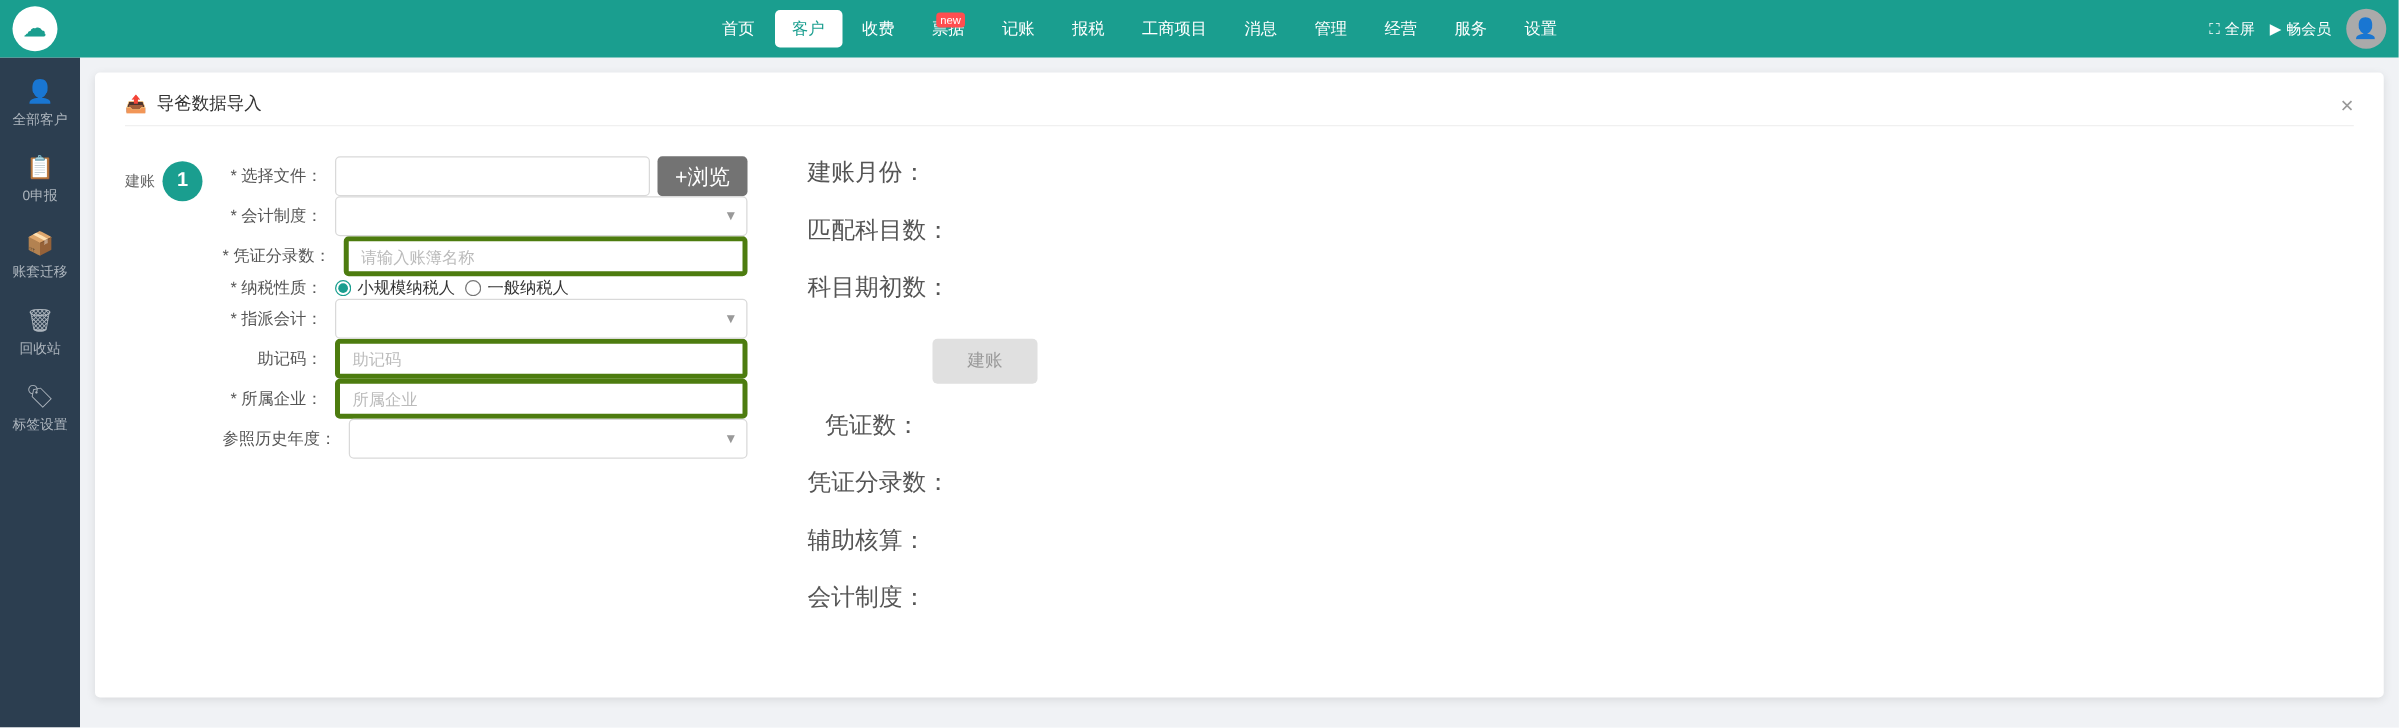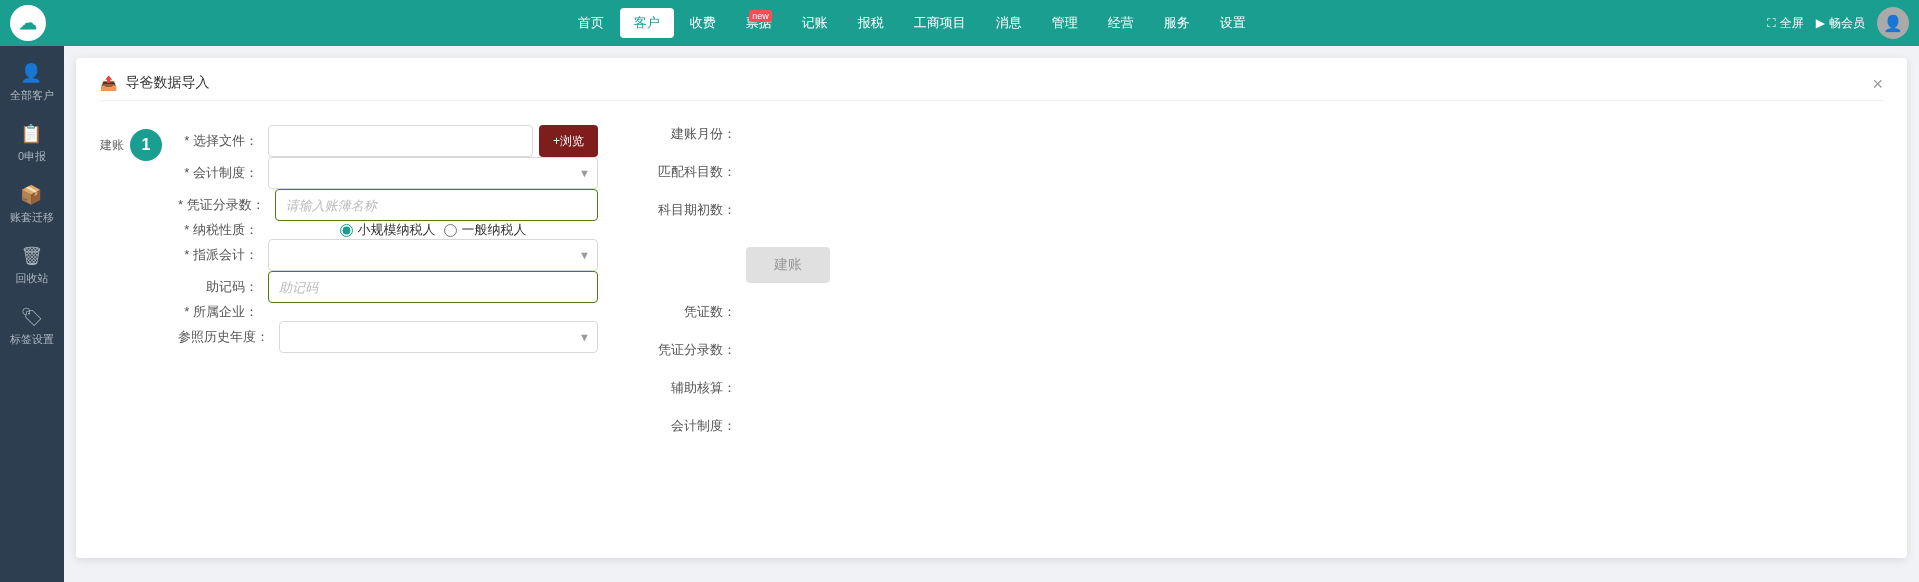--- a/index.html
+++ b/index.html
@@ -186,27 +186,26 @@
       min-width: 80px;
       text-align: right;
       margin-right: 10px;
       font-size: 13px;
       color: #555;
       flex-shrink: 0;
     }
     .form-control {
       flex: 1;
       height: 32px;
-      border: 1px solid #4d7c0f;
+      border: 4px solid #4d7c0f;
       border-radius: 4px;
       padding: 4px 10px;
       font-size: 13px;
       color: #a16207;
       outline: none;
-      font-style: italic;
     }
     .form-control::placeholder { color: #bbb; }
     .select-wrapper {
       flex: 1;
       position: relative;
     }
     .select-wrapper select {
       width: 100%;
       height: 32px;
       border: 1px solid #d9d9d9;
@@ -240,35 +239,34 @@
       border-radius: 4px;
       padding: 4px 10px;
       font-size: 13px;
       color: #333;
       background: #fff;
       outline: none;
     }
     .btn-browse {
       height: 32px;
       padding: 0 14px;
-      background: #7f1d1d;
+      background: #737373;
       color: #fff;
       border: none;
       border-radius: 4px;
       cursor: pointer;
-      font-size: 12px;
+      font-size: 17px;
       white-space: nowrap;
     }
 
     .radio-group {
       display: flex;
       align-items: center;
       gap: 8px;
       flex: 1;
-      justify-content: center;
     }
     .radio-item {
       display: flex;
       align-items: center;
       gap: 5px;
       cursor: pointer;
       font-size: 13px;
     }
     .radio-item input[type="radio"] {
       accent-color: #1a9e8f;
@@ -277,21 +275,21 @@
     
     .info-row {
       display: flex;
       align-items: center;
       margin-bottom: 20px;
     }
     .info-label {
       min-width: 90px;
       text-align: right;
       margin-right: 10px;
-      font-size: 13px;
+      font-size: 19px;
       color: #555;
       flex-shrink: 0;
     }
 
     .btn-create {
       height: 36px;
       padding: 0 28px;
       background: #e0e0e0;
       color: #999;
       border: none;
@@ -431,20 +429,21 @@
             </div>
           </div>
 
           <div class="form-row">
             <span class="form-label">助记码：</span>
             <input class="form-control" type="text" placeholder="助记码" style="">
           </div>
 
           <div class="form-row">
             <span class="form-label">* 所属企业：</span>
+            <input class="form-control" type="text" placeholder="所属企业" style="">
           </div>
 
           <div class="form-row">
             <span class="form-label">参照历史年度：</span>
             <div class="select-wrapper">
               <select>
                 <option value=""></option>
               </select>
               <span class="select-arrow">▼</span>
             </div>

